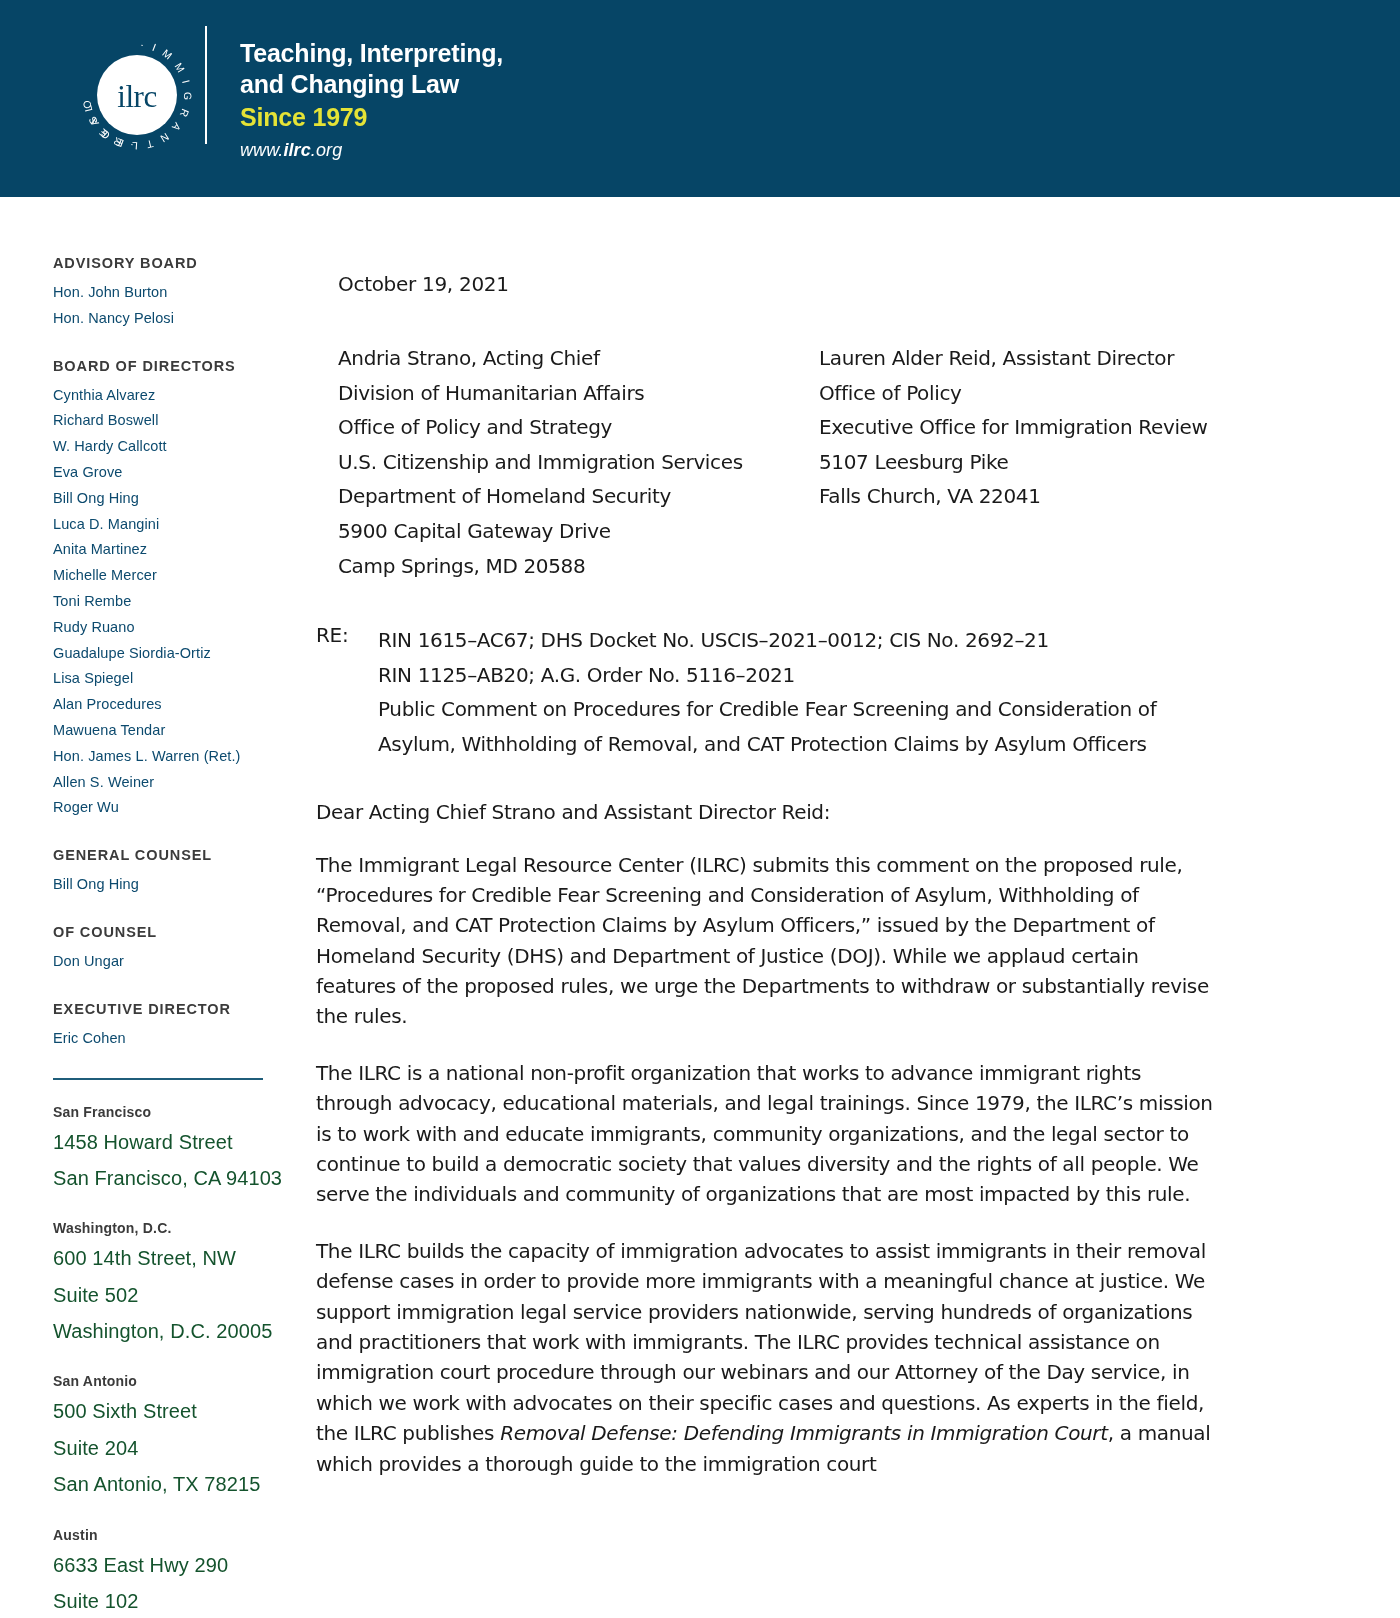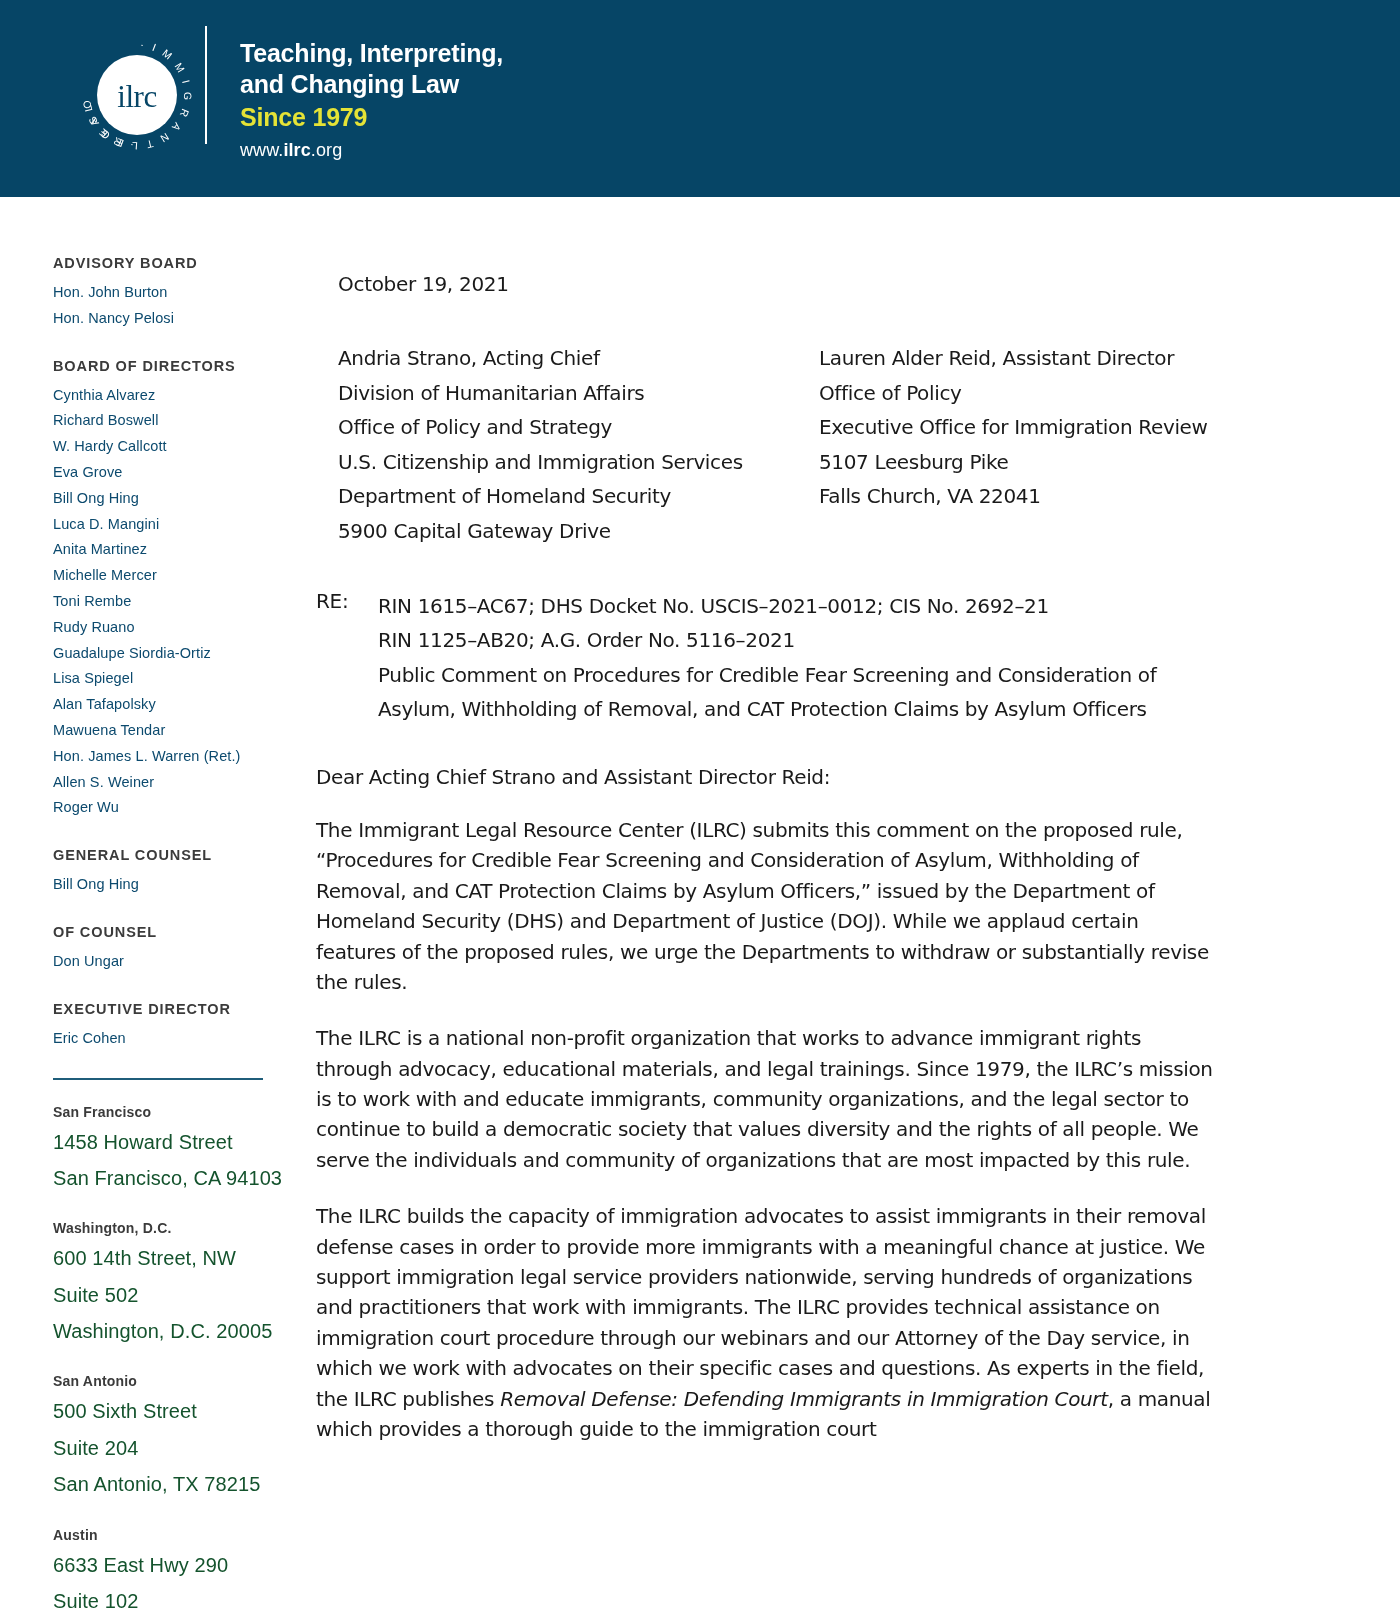--- a/index.html
+++ b/index.html
@@ -92,20 +92,21 @@
     letter-spacing: -0.2px;
     margin-top: 3px;
   }
 
   .weburl {
     color: #ffffff;
     font-size: 18px;
     line-height: 1.3;
     margin-top: 6px;
     letter-spacing: 0.1px;
+    font-style: italic;
   }
   .weburl b { font-weight: bold; }
 
   
   .sidebar {
     position: absolute;
     left: 53px;
     top: 255px;
     width: 250px;
   }
@@ -275,21 +276,21 @@
         <div class="side-name">W. Hardy Callcott</div>
         <div class="side-name">Eva Grove</div>
         <div class="side-name">Bill Ong Hing</div>
         <div class="side-name">Luca D. Mangini</div>
         <div class="side-name">Anita Martinez</div>
         <div class="side-name">Michelle Mercer</div>
         <div class="side-name">Toni Rembe</div>
         <div class="side-name">Rudy Ruano</div>
         <div class="side-name">Guadalupe Siordia-Ortiz</div>
         <div class="side-name">Lisa Spiegel</div>
-        <div class="side-name">Alan Tafapolsky</div>
+        <div class="side-name">Alan Procedures</div>
         <div class="side-name">Mawuena Tendar</div>
         <div class="side-name">Hon. James L. Warren (Ret.)</div>
         <div class="side-name">Allen S. Weiner</div>
         <div class="side-name">Roger Wu</div>
       </div>
       <div class="side-group">
         <div class="side-heading">GENERAL COUNSEL</div>
         <div class="side-name">Bill Ong Hing</div>
       </div>
       <div class="side-group">
@@ -334,20 +335,21 @@
   <div class="letter-date">October 19, 2021</div>
 
   <div class="addr-grid">
     <div class="addr-col-left" id="addr-left">
         <div class="addr-line">Andria Strano, Acting Chief</div>
         <div class="addr-line">Division of Humanitarian Affairs</div>
         <div class="addr-line">Office of Policy and Strategy</div>
         <div class="addr-line">U.S. Citizenship and Immigration Services</div>
         <div class="addr-line">Department of Homeland Security</div>
         <div class="addr-line">5900 Capital Gateway Drive</div>
+        <div class="addr-line">Camp Springs, MD 20588</div>
       </div>
     <div class="addr-col-right" id="addr-right">
         <div class="addr-line">Lauren Alder Reid, Assistant Director</div>
         <div class="addr-line">Office of Policy</div>
         <div class="addr-line">Executive Office for Immigration Review</div>
         <div class="addr-line">5107 Leesburg Pike</div>
         <div class="addr-line">Falls Church, VA 22041</div>
       </div>
   </div>
 

